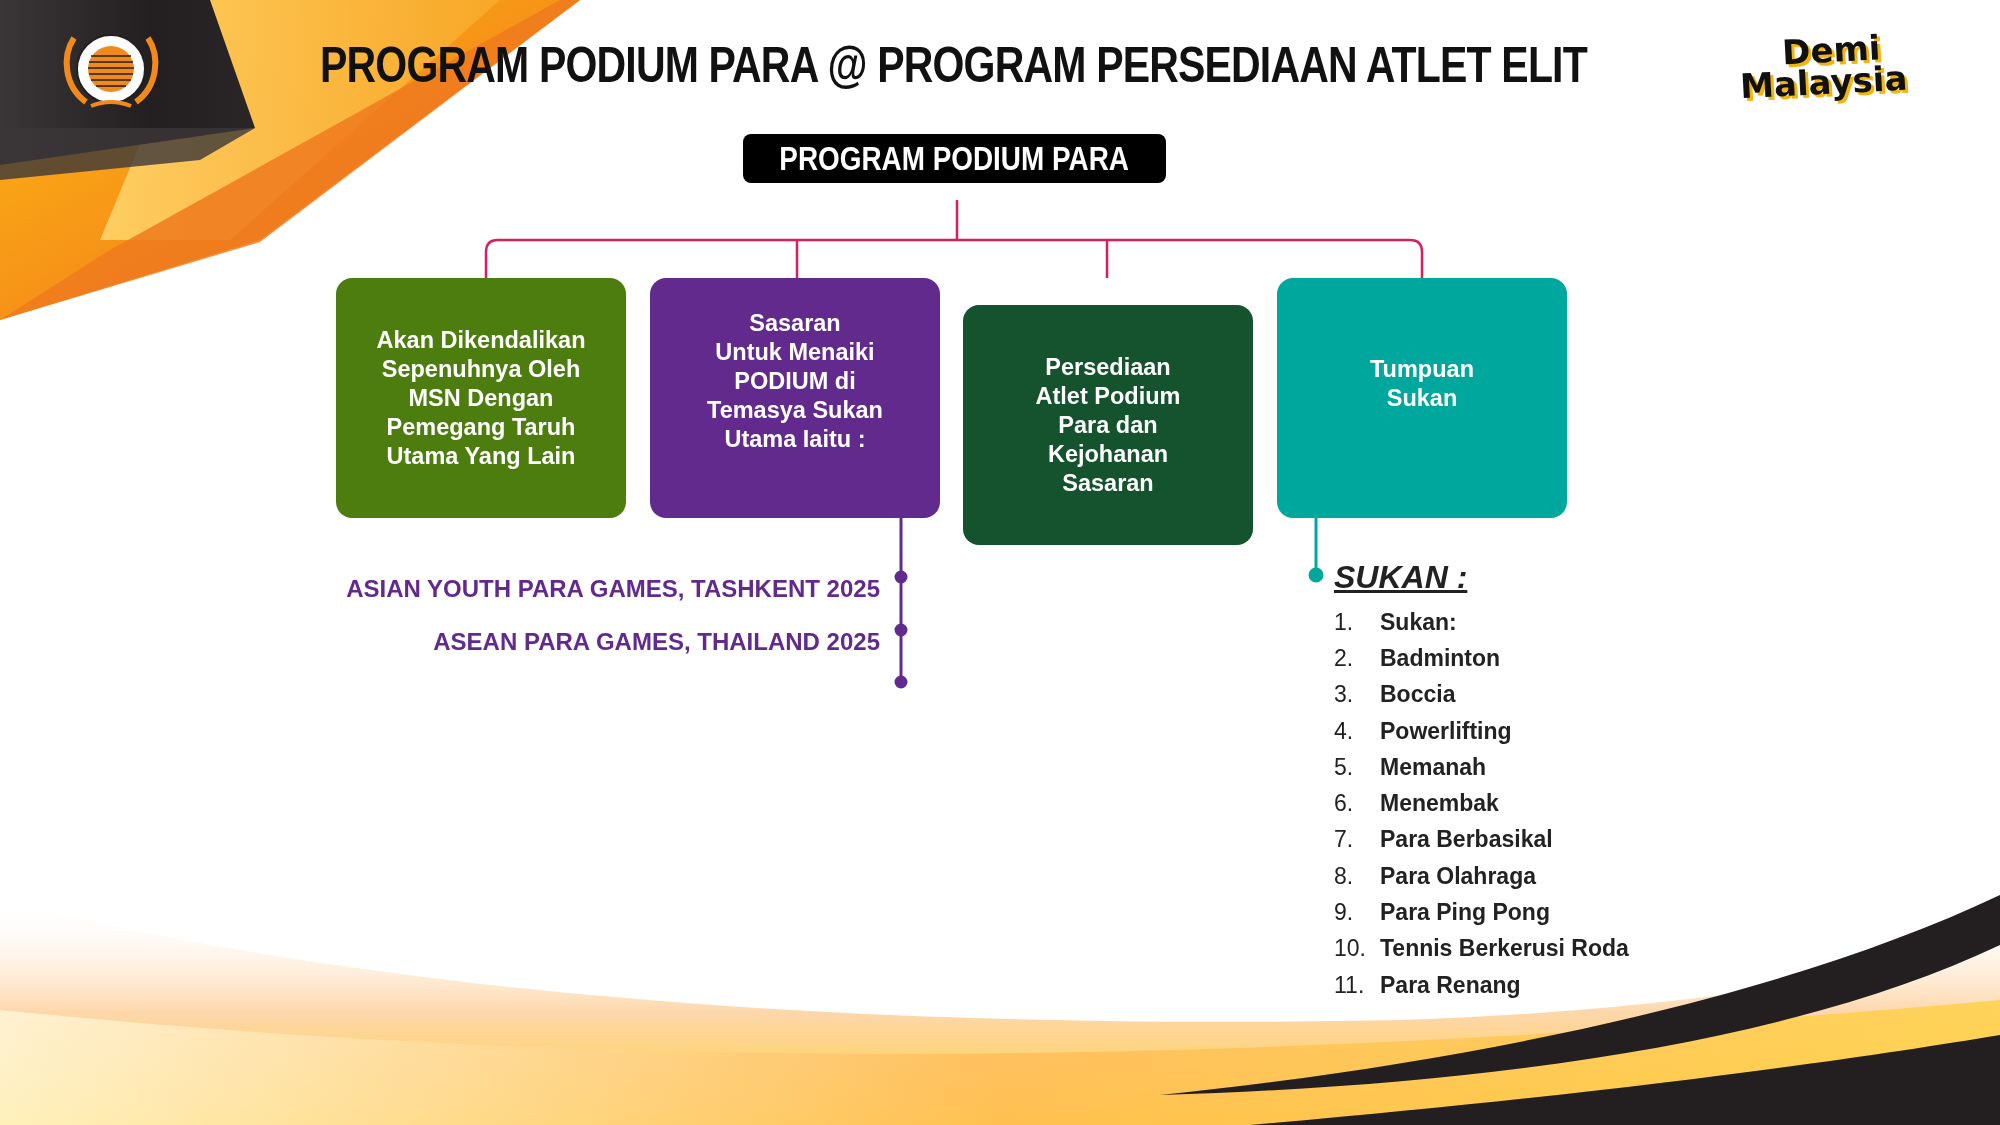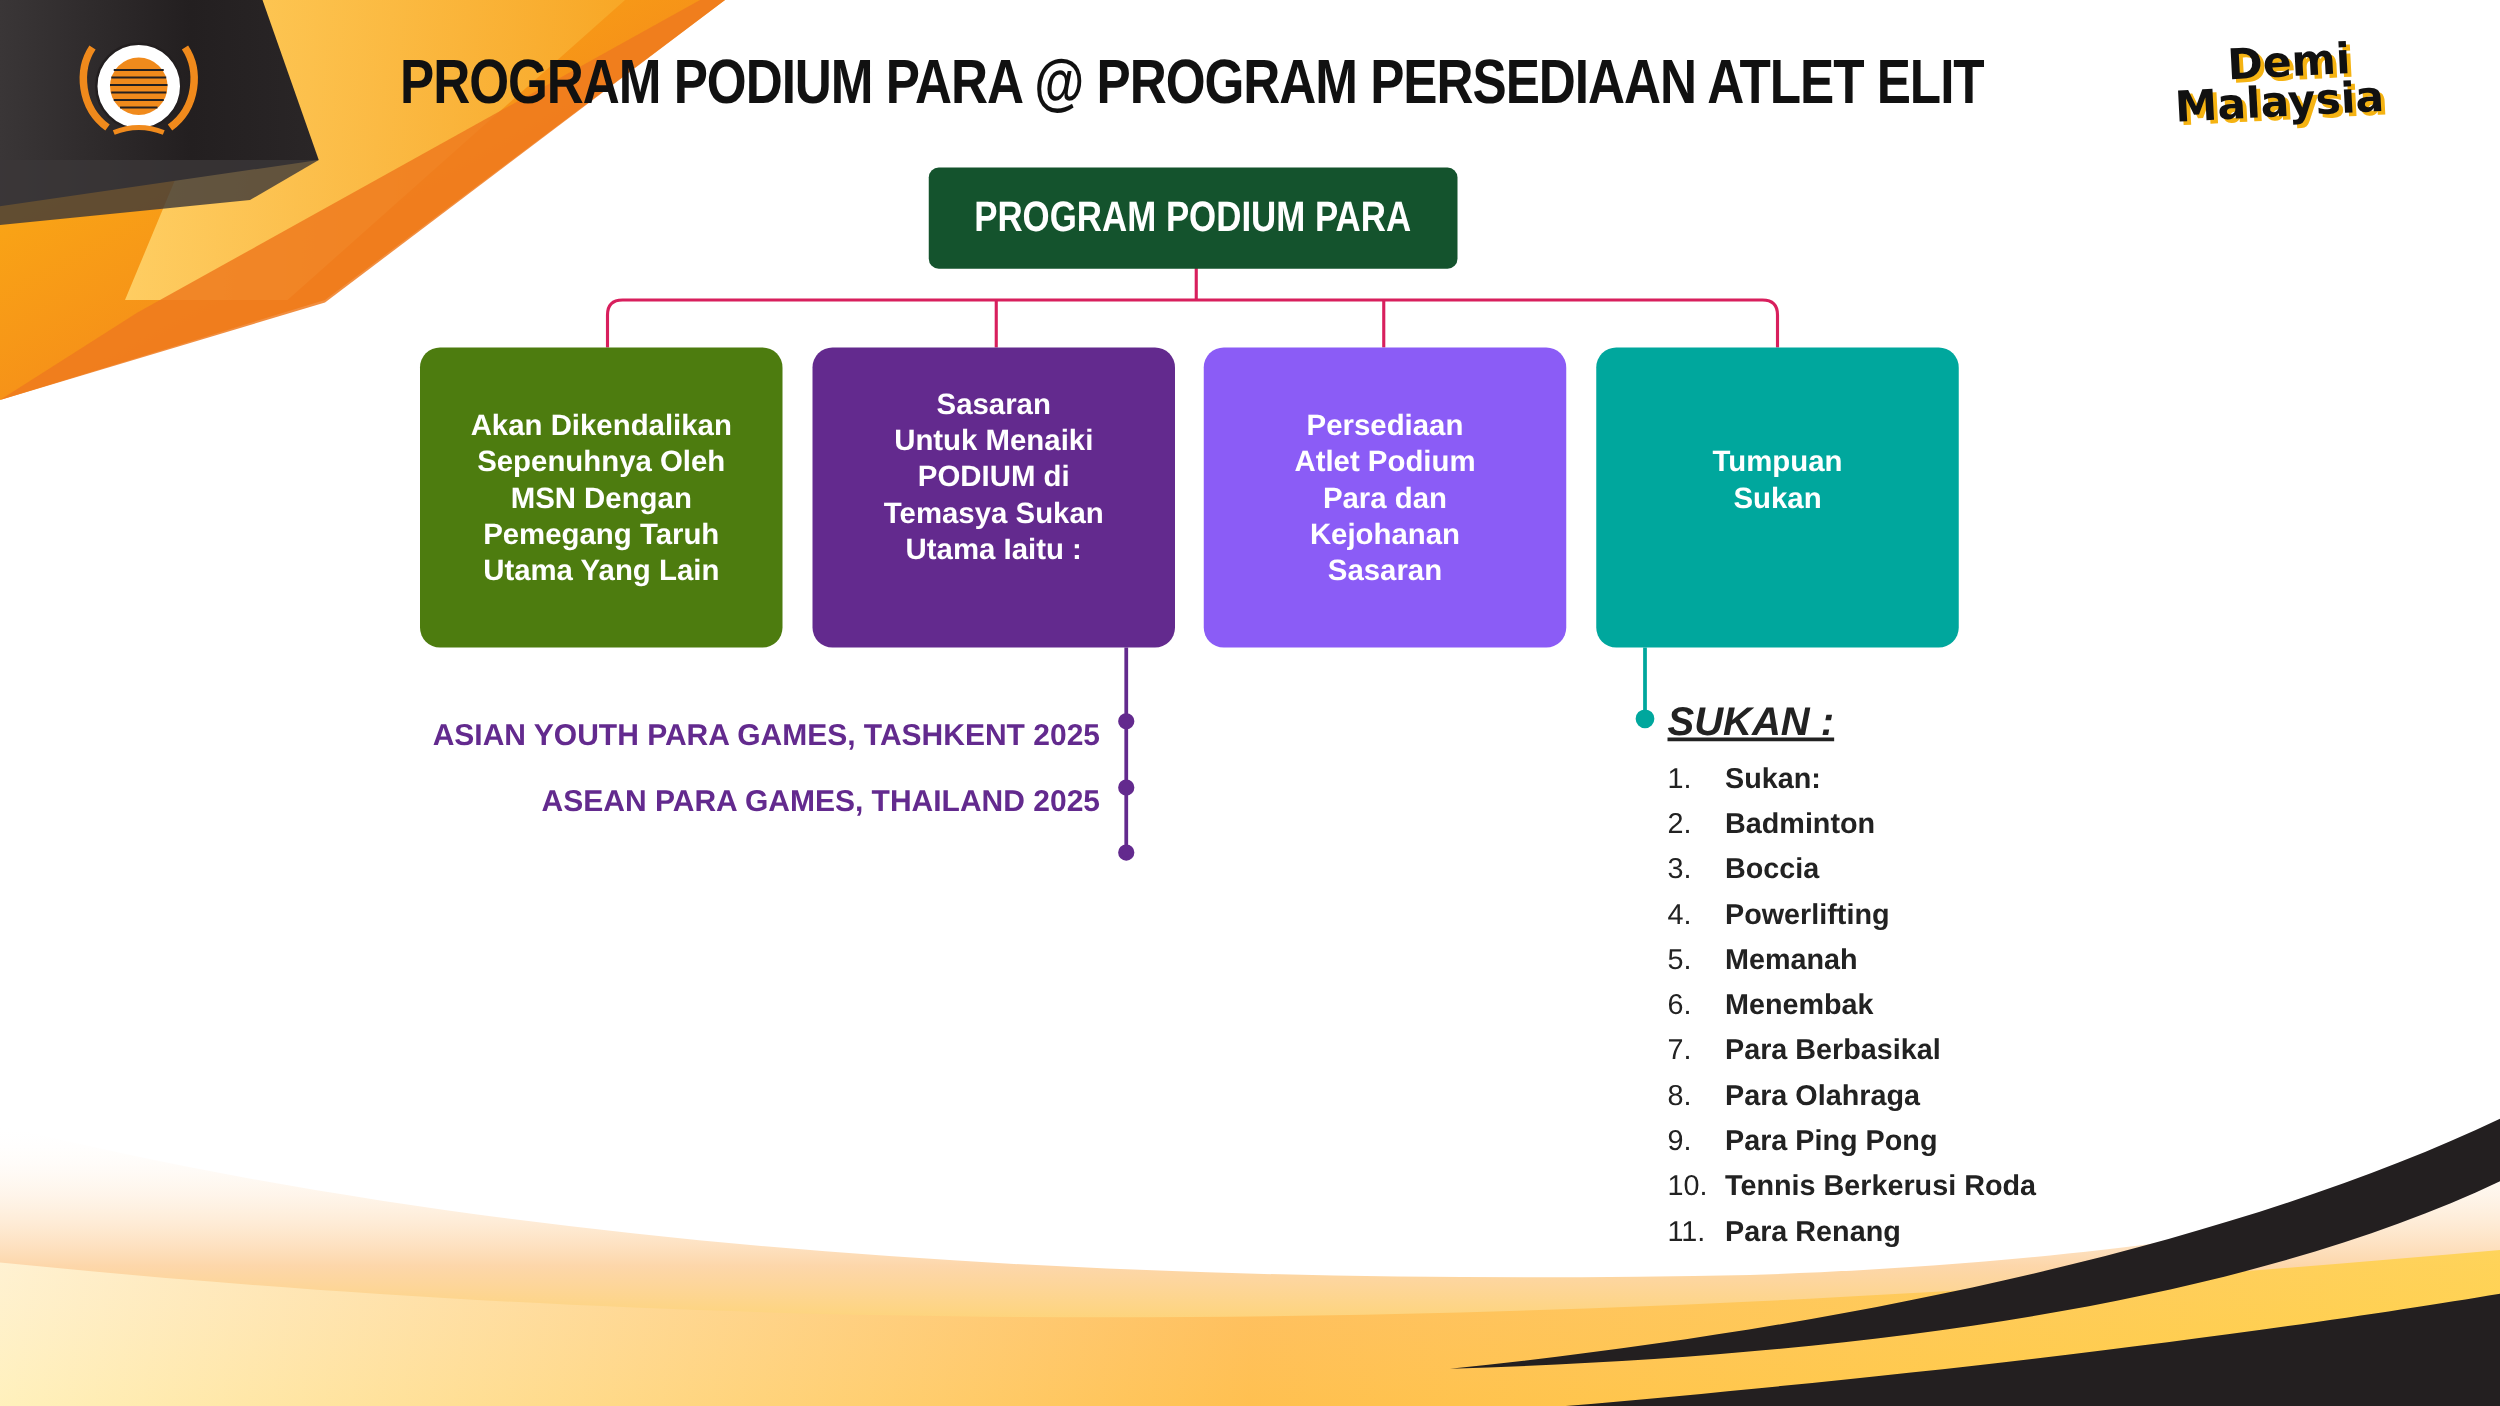--- a/index.html
+++ b/index.html
@@ -2,21 +2,21 @@
 <html><head>
   <meta charset="utf-8">
   <style>
     html, body { margin:0; padding:0; }
     body { width:2000px; height:1125px; position:relative; overflow:hidden; background:#ffffff; font-family:"Liberation Sans", sans-serif; }
     .bg-layer { position:absolute; left:0; top:0; width:2000px; height:1125px; }
     .title { position:absolute; left:320px; top:36px; font-family:"Liberation Sans", sans-serif; font-weight:bold; font-size:50px; letter-spacing:-1px; color:#111; transform:scaleX(0.82); transform-origin:left top; white-space:nowrap; }
     .logo-msn { position:absolute; left:56px; top:26px; width:110px; height:86px; }
     .logo-demi { position:absolute; left:1740px; top:28px; width:220px; height:80px; }
     .demi-text { position:absolute; font-family:"DejaVu Sans", sans-serif; font-weight:bold; color:#111; text-shadow:3px 3px 0 #f5b312; white-space:nowrap; }
-    .root-box { position:absolute; left:743px; top:134px; width:423px; height:81px; background:#14532d; border-radius:8px; display:flex; align-items:center; justify-content:center; }
+    .root-box { position:absolute; left:743px; top:134px; width:423px; height:49px; background:#000000; border-radius:8px; display:flex; align-items:center; justify-content:center; }
     .root-label { color:#fff; font-weight:bold; font-size:34px; transform:scaleX(0.82); white-space:nowrap; }
     .node { position:absolute; top:278px; width:290px; height:240px; border-radius:16px; display:flex; align-items:center; justify-content:center; text-align:center; }
     .node-label { color:#fff; font-weight:bold; font-size:23.5px; line-height:29px; white-space:pre-line; }
     .events { position:absolute; right:1120px; top:572px; text-align:right; }
     .event { color:#632a8e; font-weight:bold; font-size:24px; height:53px; line-height:34px; white-space:nowrap; }
     .sports { position:absolute; left:1334px; top:560px; }
     .sports-heading { font-weight:bold; font-style:italic; text-decoration:underline; font-size:32px; color:#222; height:44px; line-height:34px; }
     .sport-row { display:flex; height:36.3px; align-items:center; font-size:23px; color:#222; }
     .sport-num { width:46px; font-weight:normal; }
     .sport-name { font-weight:bold; }
@@ -118,21 +118,21 @@
 Pemegang Taruh
 Utama Yang Lain</span>
 </div>
 <div class="node" style="left:650px;background:#632a8e;">
   <span class="node-label" style="margin-top:-34px;">Sasaran
 Untuk Menaiki
 PODIUM di
 Temasya Sukan
 Utama Iaitu :</span>
 </div>
-<div class="node" style="left:963px;background:#8b5cf6;">
+<div class="node" style="left:963px;background:#14532d;margin-top:27px;">
   <span class="node-label">Persediaan
 Atlet Podium
 Para dan
 Kejohanan
 Sasaran</span>
 </div>
 <div class="node" style="left:1277px;background:#00a79d;text-align:center;">
   <span class="node-label" style="margin-top:-28px;">Tumpuan
 Sukan</span>
 </div>

